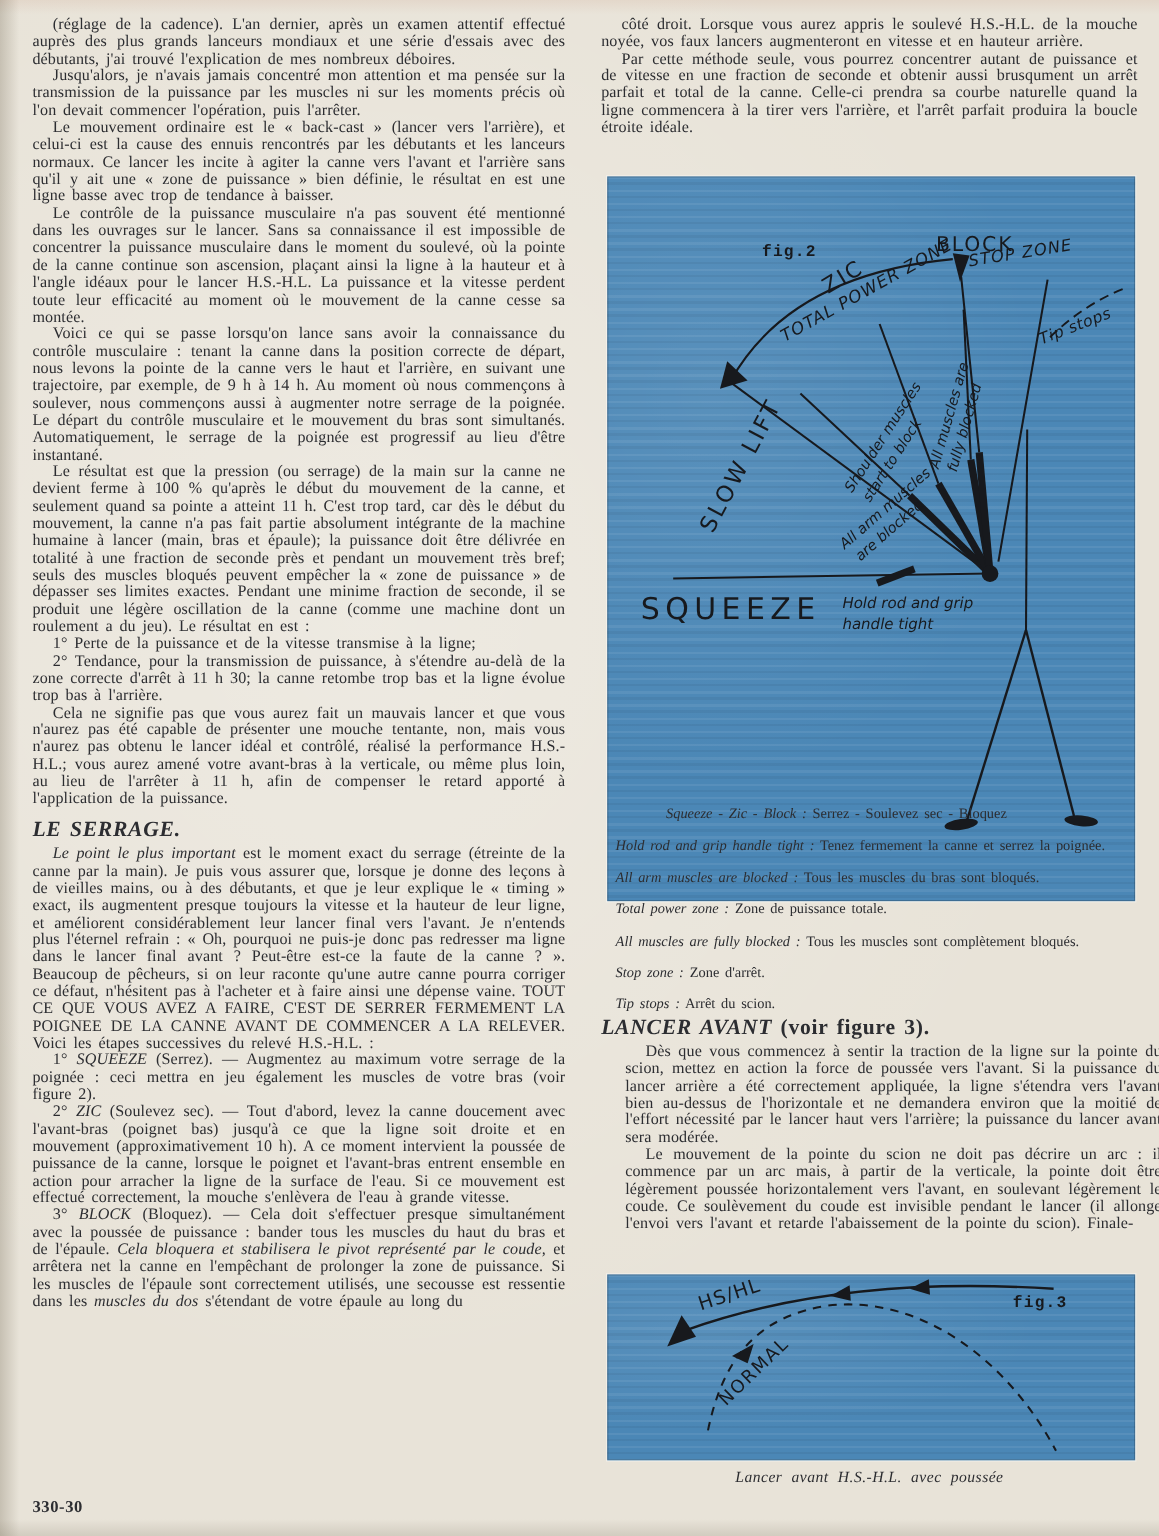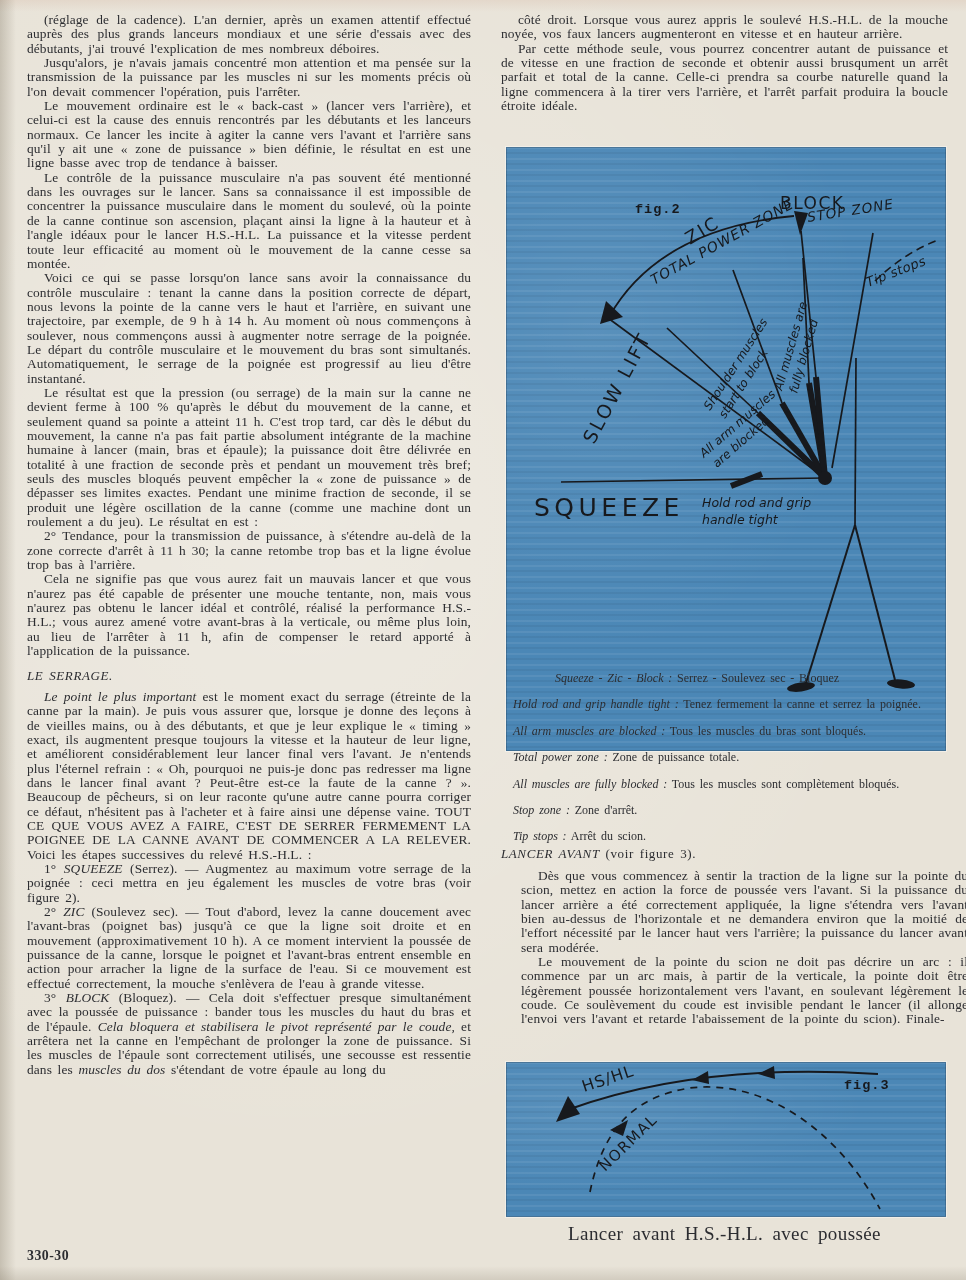--- a/index.html
+++ b/index.html
@@ -17,21 +17,21 @@
     padding-left:44px;
   }
   .body-text {
     font-size:13.4px; line-height:14.35px; text-align:justify;
     word-spacing:2.2px; letter-spacing:.1px;
   }
   .body-text p { margin:0; text-indent:17px; }
   .col-left { position:absolute; left:27px; top:13px; width:444px; height:1232px; overflow:hidden; }
   .rc-text1 { position:absolute; left:501px; top:13px; width:447px; }
   .section-heading {
-    font-size:13px; font-weight:normal; font-style:italic;
+    font-size:18px; font-weight:bold; font-style:italic;
     letter-spacing:.6px; word-spacing:2px; margin:11px 0 6px 0; text-indent:0;
   }
   .section-heading .rm { font-style:normal; }
   .figure {
     position:absolute; left:506px; width:440px;
     background-color:#4b87b6;
     background-image:
       repeating-linear-gradient(180deg, rgba(255,255,255,.07) 0 2px, rgba(255,255,255,0) 2px 5px, rgba(0,0,0,.05) 5px 7px, rgba(0,0,0,0) 7px 11px),
       radial-gradient(ellipse at 20% 30%, rgba(255,255,255,.08), rgba(255,255,255,0) 55%);
     box-shadow: inset 0 0 0 1px rgba(20,30,45,.25), 0 0 0 1px rgba(255,255,255,.4);
@@ -42,21 +42,21 @@
   .cap-list { position:absolute; left:501px; top:659px; width:449px; }
   .cap-list p {
     margin:12px; font-size:12px; line-height:14.4px; text-align:justify;
     word-spacing:1.8px; padding-left:27px; text-indent:-27px;
   }
   .cap-list p.first { padding-left:0; text-indent:42px; }
   .heading-lancer { position:absolute; left:501px; top:846px; width:447px; margin:0; }
   .rc-text2 { position:absolute; left:521px; top:869px; width:447px; }
   .fig3-caption {
     position:absolute; left:501px; top:1223px; width:447px; margin:0;
-    text-align:center; font-size:19px; word-spacing:4px; letter-spacing:.4px;
+    font-style:italic; text-align:center; font-size:13px; word-spacing:4px; letter-spacing:.4px;
   }
   .page-number { position:absolute; left:27px; top:1248px; font-weight:bold; font-size:13.8px; letter-spacing:.5px; }
   
   .ink { stroke:#17191d; fill:none; }
   text { fill:#17191d; }
   .mono-label { font-family:"Liberation Mono", monospace; font-size:13.5px; font-weight:bold; letter-spacing:1px; }
   .hand-caps { font-family:"DejaVu Sans", sans-serif; font-weight:400; }
   .hand-it { font-family:"DejaVu Sans", sans-serif; font-style:italic; }
 </style>
 </head>
@@ -64,20 +64,21 @@
 
 <div class="page">
 
   <div class="col-left body-text">
     <p>(réglage de la cadence). L'an dernier, après un examen attentif effectué auprès des plus grands lanceurs mondiaux et une série d'essais avec des débutants, j'ai trouvé l'explication de mes nombreux déboires.</p>
     <p>Jusqu'alors, je n'avais jamais concentré mon attention et ma pensée sur la transmission de la puissance par les muscles ni sur les moments précis où l'on devait commencer l'opération, puis l'arrêter.</p>
     <p>Le mouvement ordinaire est le « back-cast » (lancer vers l'arrière), et celui-ci est la cause des ennuis rencontrés par les débutants et les lanceurs normaux. Ce lancer les incite à agiter la canne vers l'avant et l'arrière sans qu'il y ait une « zone de puissance » bien définie, le résultat en est une ligne basse avec trop de tendance à baisser.</p>
     <p>Le contrôle de la puissance musculaire n'a pas souvent été mentionné dans les ouvrages sur le lancer. Sans sa connaissance il est impossible de concentrer la puissance musculaire dans le moment du soulevé, où la pointe de la canne continue son ascension, plaçant ainsi la ligne à la hauteur et à l'angle idéaux pour le lancer H.S.-H.L. La puissance et la vitesse perdent toute leur efficacité au moment où le mouvement de la canne cesse sa montée.</p>
     <p>Voici ce qui se passe lorsqu'on lance sans avoir la connaissance du contrôle musculaire : tenant la canne dans la position correcte de départ, nous levons la pointe de la canne vers le haut et l'arrière, en suivant une trajectoire, par exemple, de 9 h à 14 h. Au moment où nous commençons à soulever, nous commençons aussi à augmenter notre serrage de la poignée. Le départ du contrôle musculaire et le mouvement du bras sont simultanés. Automatiquement, le serrage de la poignée est progressif au lieu d'être instantané.</p>
     <p>Le résultat est que la pression (ou serrage) de la main sur la canne ne devient ferme à 100 % qu'après le début du mouvement de la canne, et seulement quand sa pointe a atteint 11 h. C'est trop tard, car dès le début du mouvement, la canne n'a pas fait partie absolument intégrante de la machine humaine à lancer (main, bras et épaule); la puissance doit être délivrée en totalité à une fraction de seconde près et pendant un mouvement très bref; seuls des muscles bloqués peuvent empêcher la « zone de puissance » de dépasser ses limites exactes. Pendant une minime fraction de seconde, il se produit une légère oscillation de la canne (comme une machine dont un roulement a du jeu). Le résultat en est :</p>
+    <p>1° Perte de la puissance et de la vitesse transmise à la ligne;</p>
     <p>2° Tendance, pour la transmission de puissance, à s'étendre au-delà de la zone correcte d'arrêt à 11 h 30; la canne retombe trop bas et la ligne évolue trop bas à l'arrière.</p>
     <p>Cela ne signifie pas que vous aurez fait un mauvais lancer et que vous n'aurez pas été capable de présenter une mouche tentante, non, mais vous n'aurez pas obtenu le lancer idéal et contrôlé, réalisé la performance H.S.-H.L.; vous aurez amené votre avant-bras à la verticale, ou même plus loin, au lieu de l'arrêter à 11 h, afin de compenser le retard apporté à l'application de la puissance.</p>
     <h3 class="section-heading">LE SERRAGE.</h3>
     <p><i>Le point le plus important</i><span> est le moment exact du serrage (étreinte de la canne par la main). Je puis vous assurer que, lorsque je donne des leçons à de vieilles mains, ou à des débutants, et que je leur explique le « timing » exact, ils augmentent presque toujours la vitesse et la hauteur de leur ligne, et améliorent considérablement leur lancer final vers l'avant. Je n'entends plus l'éternel refrain : « Oh, pourquoi ne puis-je donc pas redresser ma ligne dans le lancer final avant ? Peut-être est-ce la faute de la canne ? ». Beaucoup de pêcheurs, si on leur raconte qu'une autre canne pourra corriger ce défaut, n'hésitent pas à l'acheter et à faire ainsi une dépense vaine. TOUT CE QUE VOUS AVEZ A FAIRE, C'EST DE SERRER FERMEMENT LA POIGNEE DE LA CANNE AVANT DE COMMENCER A LA RELEVER. Voici les étapes successives du relevé H.S.-H.L. :</span></p>
     <p>
       <span>1°</span>
       <i>SQUEEZE</i><span> (Serrez). — Augmentez au maximum votre serrage de la poignée : ceci mettra en jeu également les muscles de votre bras (voir figure 2).</span>
     </p>
     <p>
       <span>2°</span>

